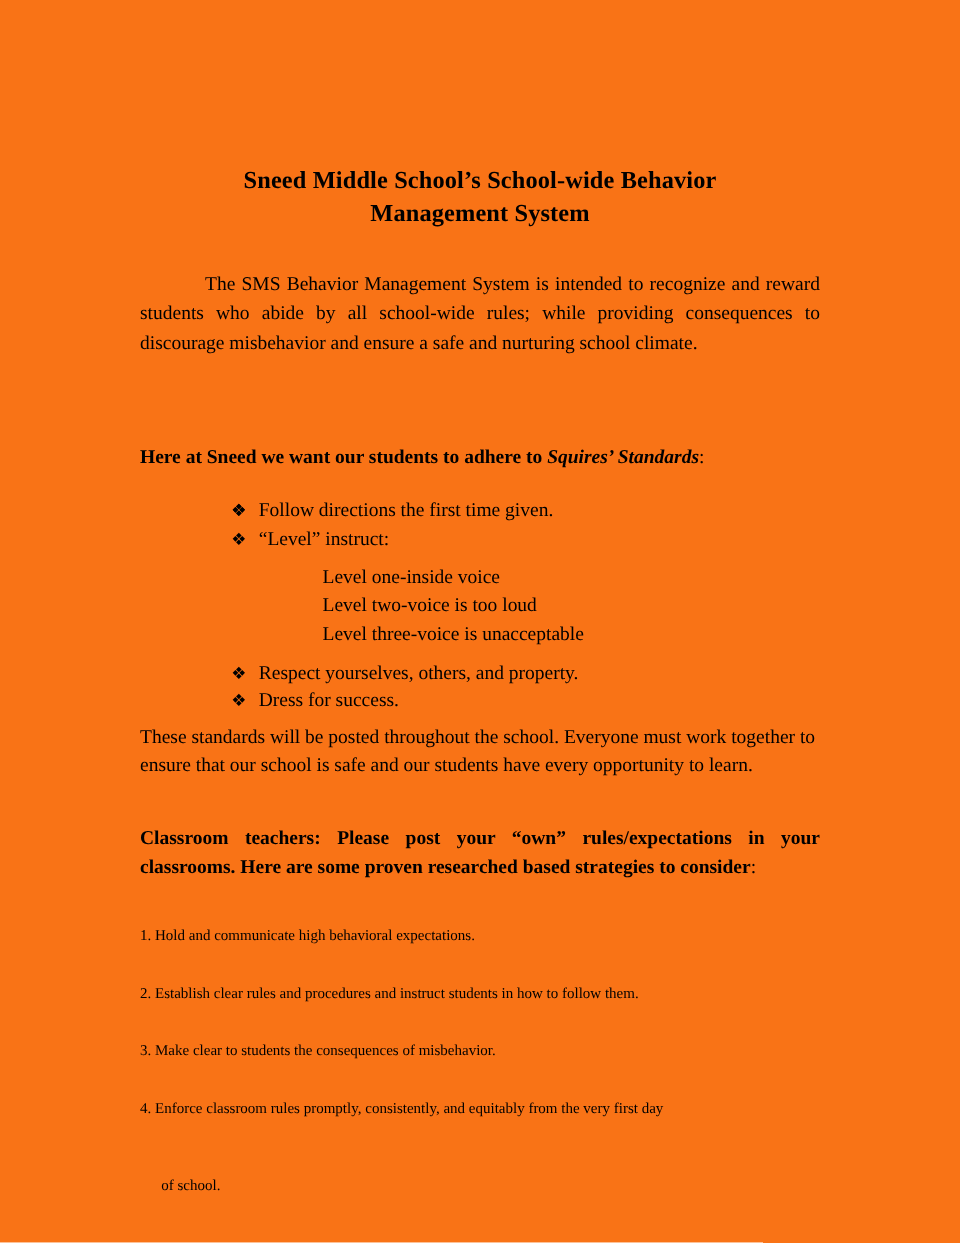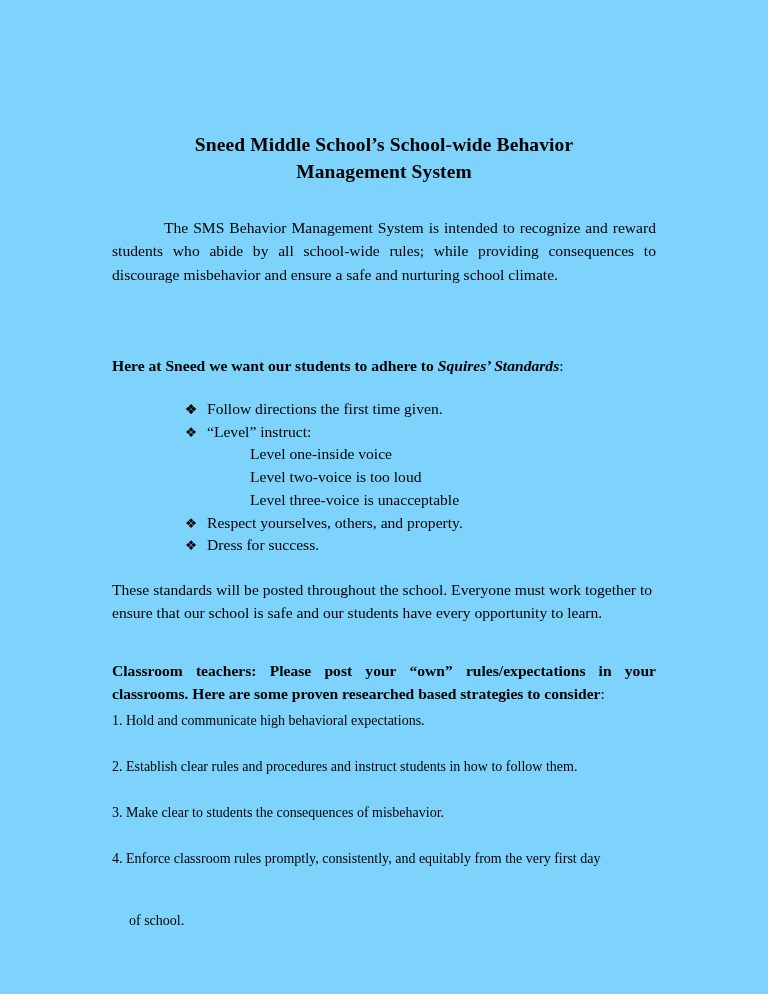--- a/index.html
+++ b/index.html
@@ -6,21 +6,21 @@
   html, body {
     margin: 0;
     padding: 0;
     background: #ffffff;
   }
 
   .page {
     position: relative;
     width: 768px;
     height: 994px;
-    background: #7dd3fc;
+    background: #f97316;
     margin: 0 auto;
     overflow: hidden;
     font-family: "Liberation Serif", "DejaVu Serif", serif;
     color: #000000;
     -webkit-font-smoothing: antialiased;
   }
 
   
   .doc-title {
     margin: 0;
@@ -88,21 +88,21 @@
   }
   .bullet-marker {
     position: absolute;
     left: 0;
     top: 0;
     font-size: 13.5px;
     line-height: 22.7px;
     font-family: "DejaVu Sans", "Liberation Sans", sans-serif;
   }
   .sublevels {
-    margin: 0;
+    margin: 8px;
     padding: 0 0 0 43px;
     list-style: none;
   }
   .sublevels li {
     margin: 0;
     line-height: 22.7px;
   }
 
   
   .posted-para {
@@ -133,26 +133,26 @@
     text-justify: inter-word;
   }
   .teachers-para .plain-colon {
     font-weight: normal;
   }
 
   
   .strategies {
     position: absolute;
     left: 112px;
-    top: 712px;
+    top: 739px;
     width: 560px;
     margin: 0;
     padding: 0;
     list-style: none;
-    font-size: 14px;
+    font-size: 12px;
     line-height: 18px;
   }
   .strategies > li {
     margin: 0 0 28px 0;
     padding: 0;
   }
   .strategies > li:last-child {
     margin-bottom: 0;
   }
   .strat-cont {

